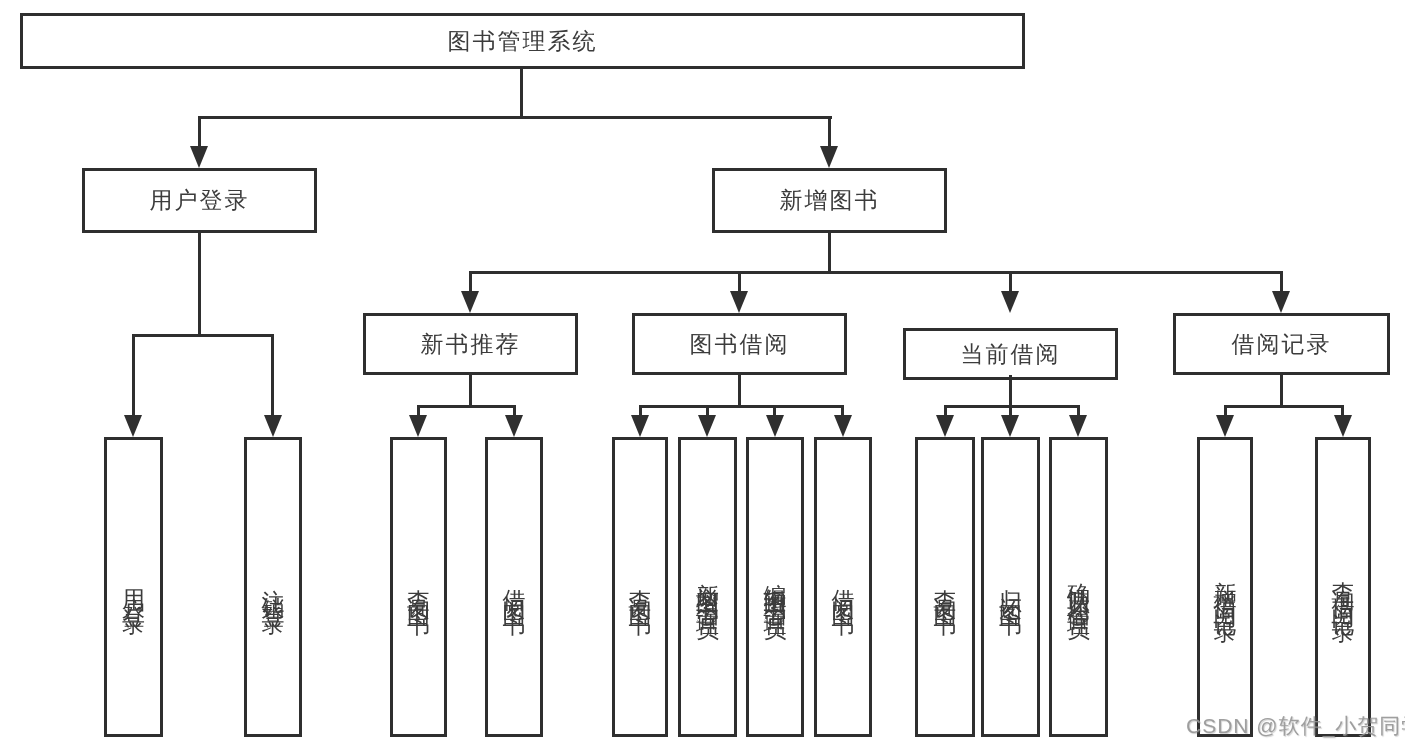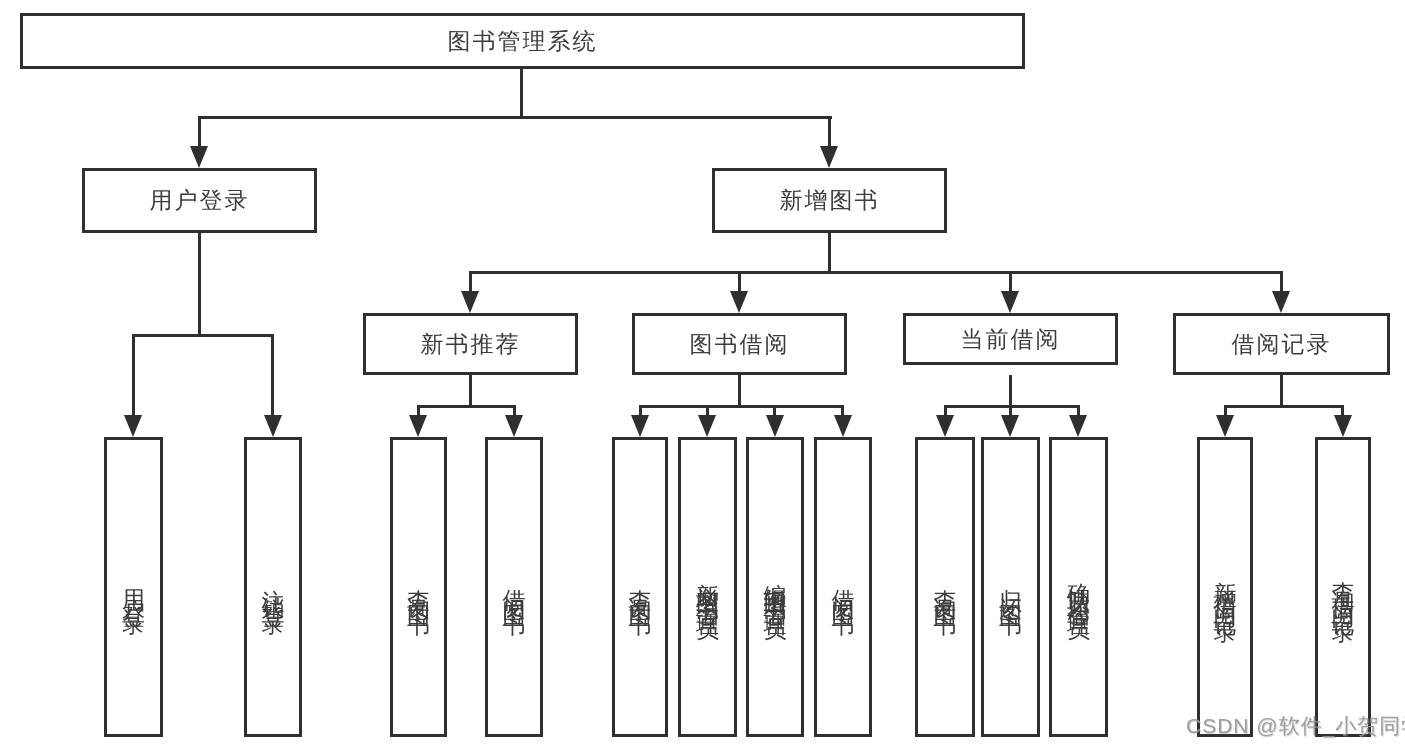--- a/index.html
+++ b/index.html
@@ -93,21 +93,21 @@
   <div class="arw" style="left:1001px;top:291px;"></div>
   <div class="vline" style="left:1280px;top:271px;height:22px;"></div>
   <div class="arw" style="left:1272px;top:291px;"></div>
 
   <div class="node" style="left:363px;top:313px;width:215px;height:62px;">
     <span class="hlabel">新书推荐</span>
   </div>
   <div class="node" style="left:632px;top:313px;width:215px;height:62px;">
     <span class="hlabel">图书借阅</span>
   </div>
-  <div class="node" style="left:903px;top:313px;width:215px;height:52px;">
+  <div class="node" style="left:903px;top:328px;width:215px;height:52px;">
     <span class="hlabel">当前借阅</span>
   </div>
   <div class="node" style="left:1173px;top:313px;width:217px;height:62px;">
     <span class="hlabel">借阅记录</span>
   </div>
 
   <div class="vline" style="left:469px;top:375px;height:33px;"></div>
   <div class="hline" style="left:417px;top:405px;width:99px;"></div>
   <div class="vline" style="left:417px;top:405px;height:12px;"></div>
   <div class="arw" style="left:409px;top:415px;"></div>

